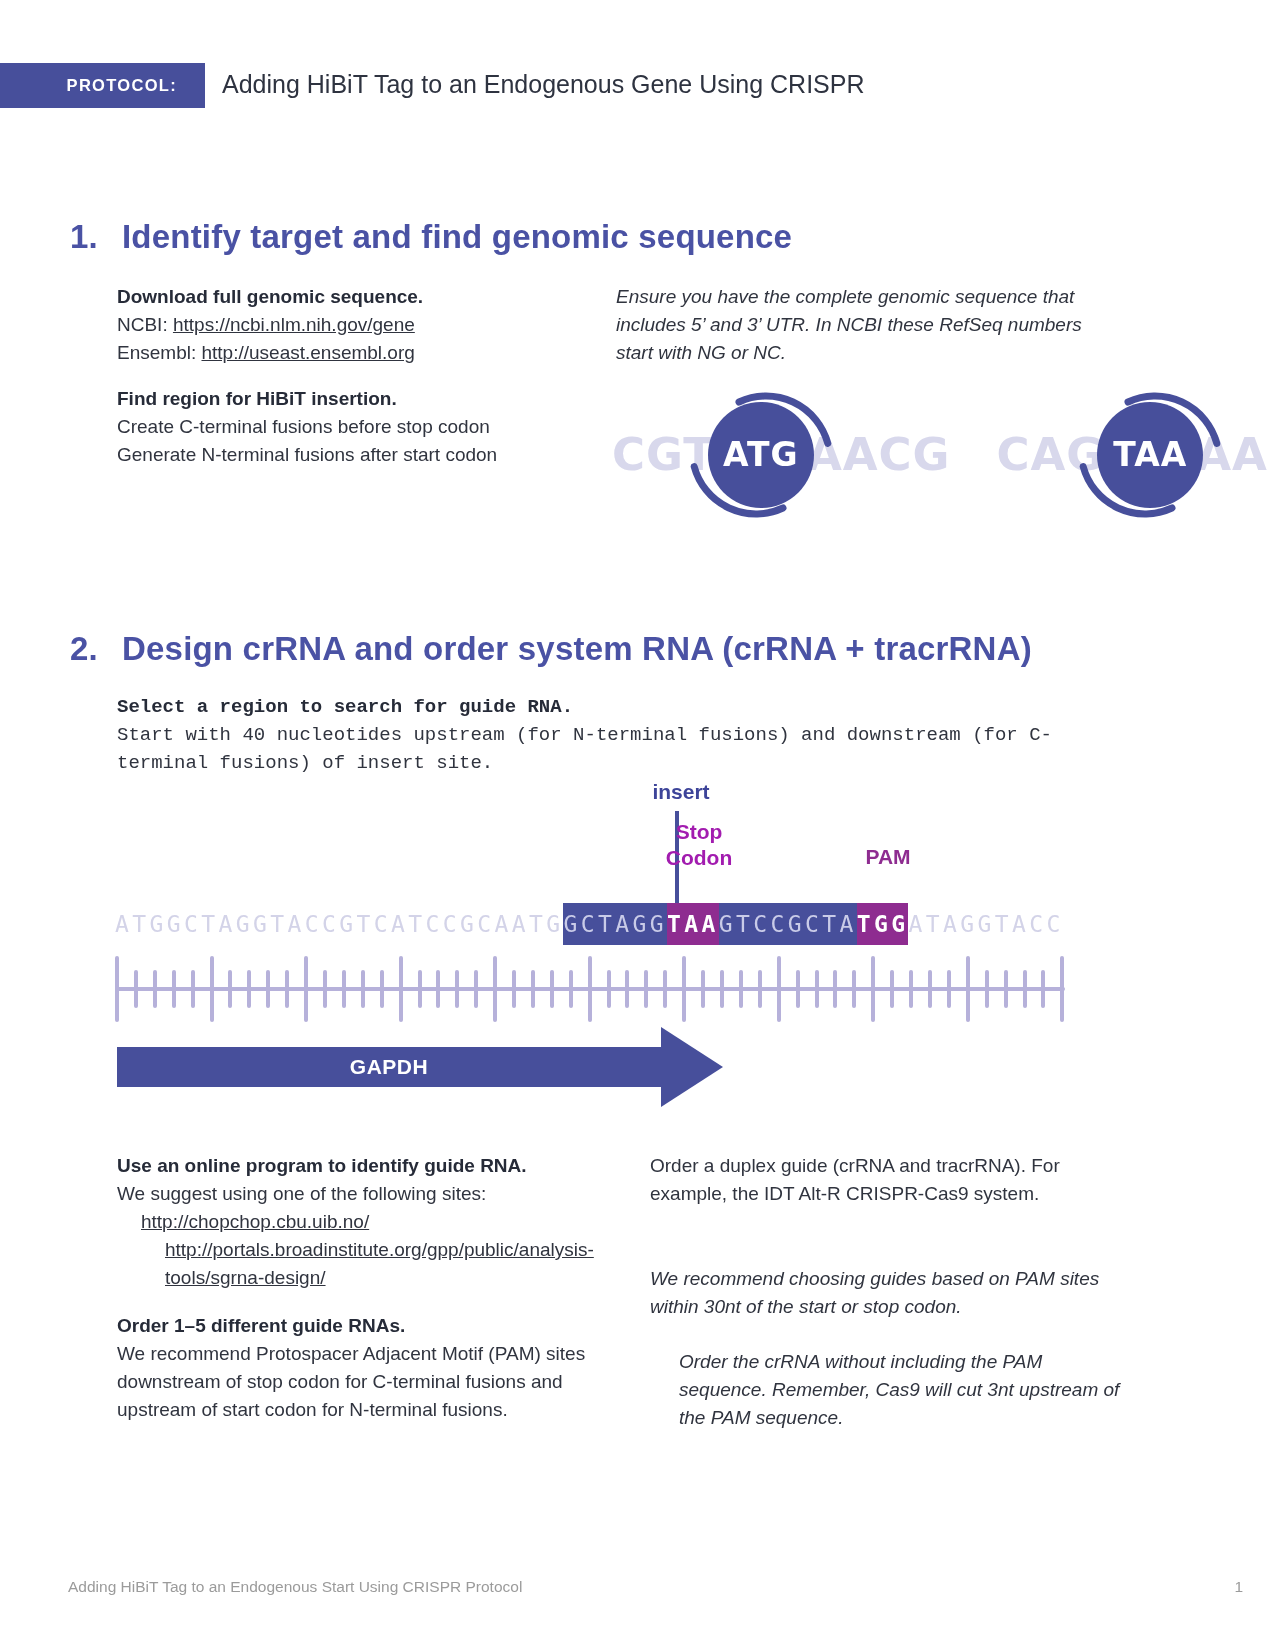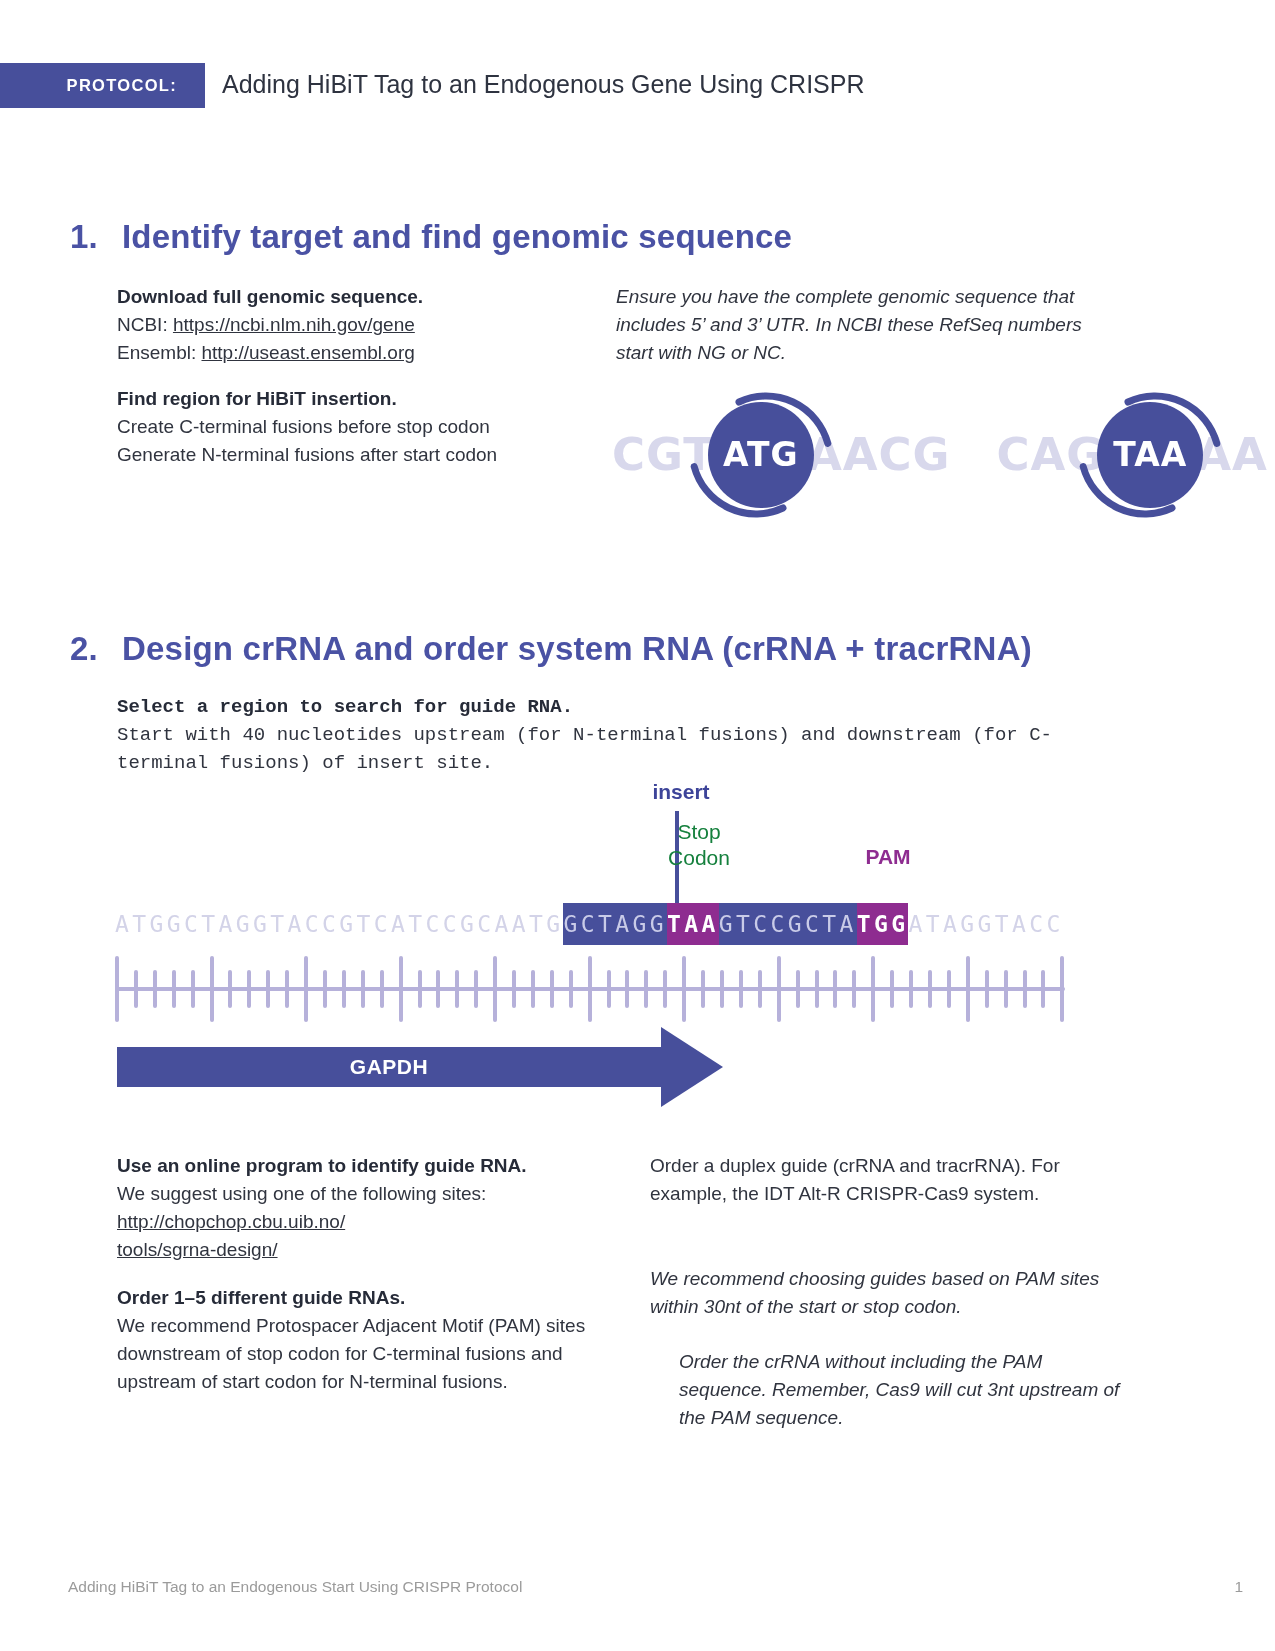--- a/index.html
+++ b/index.html
@@ -80,21 +80,21 @@
 
   
   .diagram { position: absolute; left: 115px; top: 780px; width: 955px; height: 330px; }
   .crrna-label {
     position: absolute; left: 491px; top: 0; width: 150px; text-align: center;
     color: #3d4499; font-size: 21px; font-weight: 700;
   }
   .crrna-line { position: absolute; left: 560px; top: 31px; width: 4px; height: 94px; background: #474f9b; }
   .stop-label {
     position: absolute; left: 509px; top: 39px; width: 150px; text-align: center;
-    color: #15803d; font-size: 21px; font-weight: 400; line-height: 26px;
+    color: #a21caf; font-size: 21px; font-weight: 700; line-height: 26px;
   }
   .pam-label {
     position: absolute; left: 698px; top: 65px; width: 150px; text-align: center;
     color: #8e2c90; font-size: 21px; font-weight: 700;
   }
   .sequence {
     position: absolute; left: 0; top: 123px; display: flex; white-space: nowrap;
     font-family: "DejaVu Sans Mono", monospace;
     font-size: 23px; letter-spacing: 3.4px; line-height: 42px;
   }
@@ -113,21 +113,21 @@
   .gene-arrow-body {
     flex: 1; height: 40px; background: #474f9b;
     display: flex; align-items: center; justify-content: center;
     color: #ffffff; font-size: 21px; font-weight: 700; letter-spacing: 0.5px;
   }
   .gene-arrow-head { width: 0; height: 0; border-top: 40px solid transparent; border-bottom: 40px solid transparent; border-left: 62px solid #474f9b; }
 
   
   .s3-left { position: absolute; left: 117px; top: 1152px; width: 478px; font-size: 19px; line-height: 28px; }
   .s3-right { position: absolute; left: 650px; top: 1152px; width: 478px; font-size: 19px; line-height: 28px; }
-  .block-link { display: block; }
+  .block-link { display: block; margin-left: 24px; }
   .italic-note { font-style: italic; }
   .s3-right .note-1 { margin-top: 57px; }
   .s3-right .note-2 { margin-top: 27px; margin-left: 29px; }
   .s3-left .order-head { margin-top: 20px; }
 
   
   .footer-left { position: absolute; left: 68px; top: 1578px; font-size: 15.5px; color: #9b9b9b; }
   .footer-page { position: absolute; right: 32px; top: 1578px; font-size: 15.5px; color: #9b9b9b; }
 </style>
 </head>
@@ -276,20 +276,21 @@
       </div>
       <div class="gene-arrow-head"></div>
     </div>
   </div>
 
   <div class="s3-left">
     <div class="lead">Use an online program to identify guide RNA.</div>
     <div>We suggest using one of the following sites:</div>
     <a class="link block-link">http://chopchop.cbu.uib.no/</a>
     <a class="link block-link">
+      <span class="block-link">http://portals.broadinstitute.org/gpp/public/analysis-</span>
       <span class="block-link">tools/sgrna-design/</span>
     </a>
     <div class="lead order-head">Order 1–5 different guide RNAs.</div>
     <div>We recommend Protospacer Adjacent Motif (PAM) sites downstream of stop codon for C-terminal fusions and upstream of start codon for N-terminal fusions.</div>
   </div>
 
   <div class="s3-right">
     <div>Order a duplex guide (crRNA and tracrRNA). For example, the IDT Alt-R CRISPR-Cas9 system.</div>
     <div class="italic-note note-1">We recommend choosing guides based on PAM sites within 30nt of the start or stop codon.</div>
     <div class="italic-note note-2">Order the crRNA without including the PAM sequence. Remember, Cas9 will cut 3nt upstream of the PAM sequence.</div>

